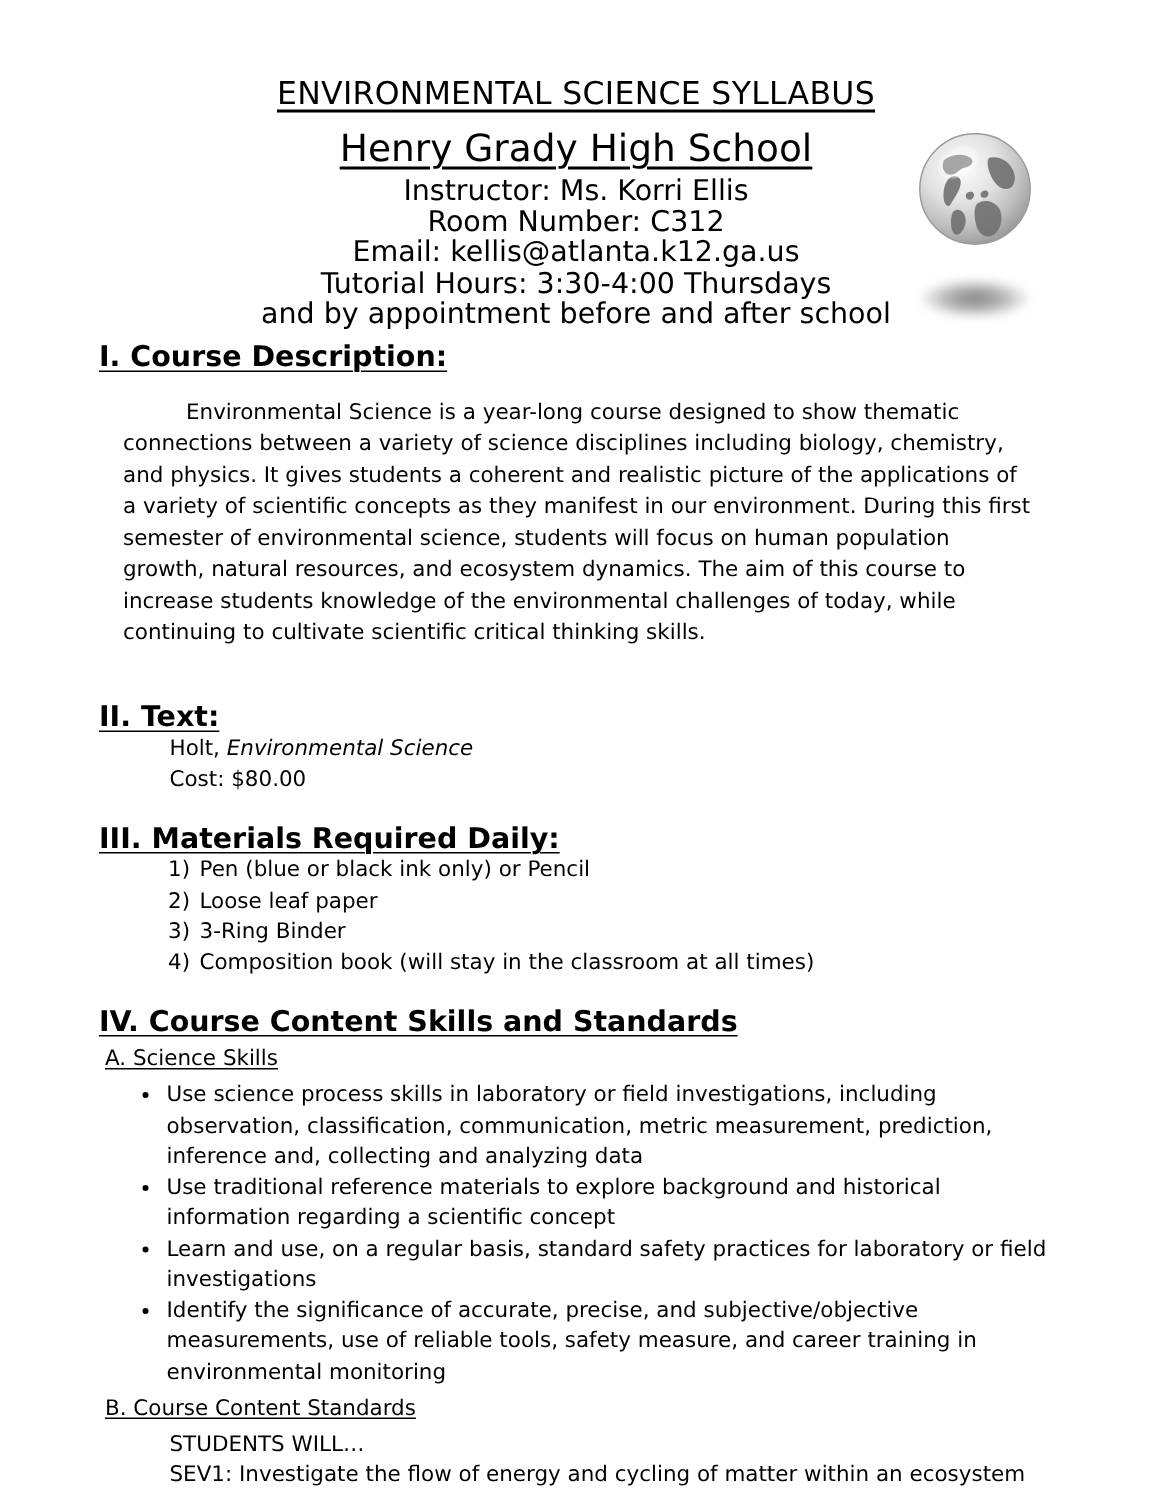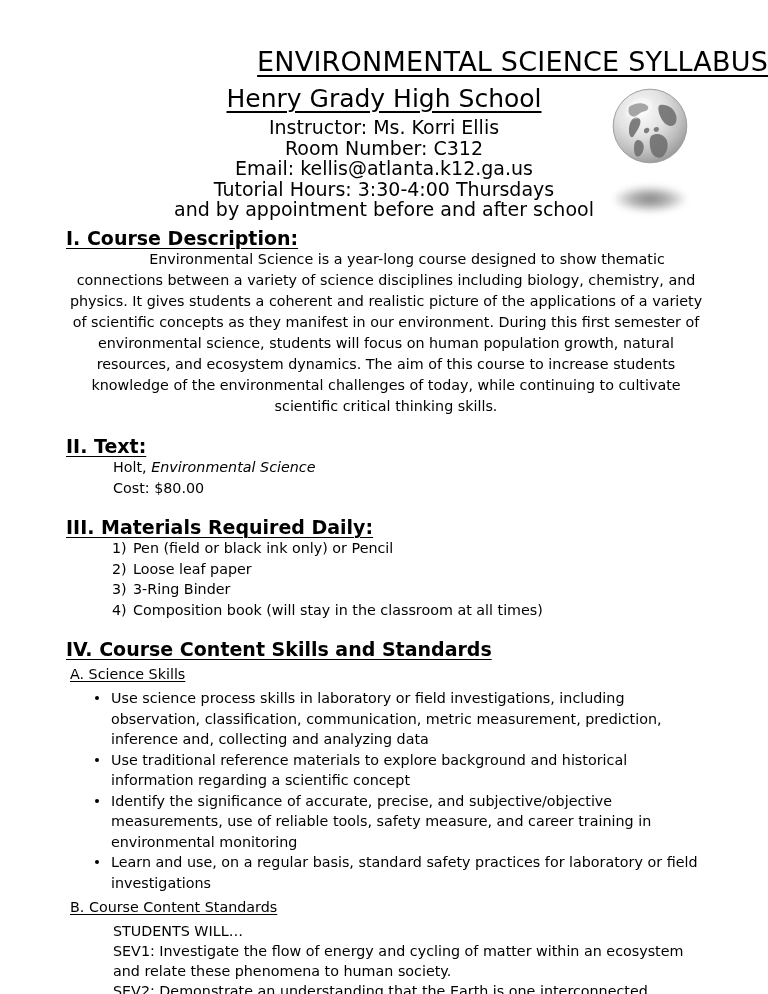--- a/index.html
+++ b/index.html
@@ -21,22 +21,22 @@
     inset: 0;
     background: #ffffff;
   }
 
   
   .doc-title {
     position: absolute;
     left: 0;
     right: 0;
     top: 46px;
-    text-align: right;
-    font-size: 27px;
+    text-align: center;
+    font-size: 21px;
     line-height: 32px;
     letter-spacing: 0.2px;
     white-space: nowrap;
   }
   .doc-title span.u {
     text-decoration: underline;
     text-underline-offset: 4px;
     text-decoration-thickness: 2px;
   }
   .doc-subtitle {
@@ -122,22 +122,22 @@
     line-height: 20px;
     margin: 4px;
   }
   .sub-head .u {
     text-decoration: underline;
     text-underline-offset: 2px;
     text-decoration-thickness: 1px;
   }
 
   .para {
-    margin: 0;
-    text-align: center;
+    margin: 16px;
+    text-align: left;
   }
   .para.indent-first { text-indent: 42px; }
   .gap-md { height: 19px; }
 
   .indent-block {
     margin: 0;
     padding-left: 47px;
     line-height: 20.5px;
   }
   .indent-block .row { white-space: nowrap; }
@@ -255,21 +255,21 @@
     </div>
 
     <div class="gap-md"></div>
 
     <p class="sec-head">
       <span class="u">III. Materials Required Daily:</span>
     </p>
     <ol class="num-list">
       <li>
         <span class="num">1)</span>
-        <span>Pen (field or black ink only) or Pencil</span>
+        <span>Pen (blue or black ink only) or Pencil</span>
       </li>
       <li>
         <span class="num">2)</span>
         <span>Loose leaf paper</span>
       </li>
       <li>
         <span class="num">3)</span>
         <span>3-Ring Binder</span>
       </li>
       <li>
@@ -291,25 +291,25 @@
       <li>
         <span class="dot"></span>
         <span>Use science process skills in laboratory or field investigations, including observation, classification, communication, metric measurement, prediction, inference and, collecting and analyzing data</span>
       </li>
       <li>
         <span class="dot"></span>
         <span>Use traditional reference materials to explore background and historical information regarding a scientific concept</span>
       </li>
       <li>
         <span class="dot"></span>
+        <span>Learn and use, on a regular basis, standard safety practices for laboratory or field investigations</span>
+      </li>
+      <li>
+        <span class="dot"></span>
         <span>Identify the significance of accurate, precise, and subjective/objective measurements, use of reliable tools, safety measure, and career training in environmental monitoring</span>
-      </li>
-      <li>
-        <span class="dot"></span>
-        <span>Learn and use, on a regular basis, standard safety practices for laboratory or field investigations</span>
       </li>
     </ul>
 
     <p class="sub-head">
       <span class="u">B. Course Content Standards</span>
     </p>
 
     <div class="sev-block">
       <p class="sev-line">STUDENTS WILL…</p>
       <p class="sev-line">SEV1: Investigate the flow of energy and cycling of matter within an ecosystem and relate these phenomena to human society.</p>

